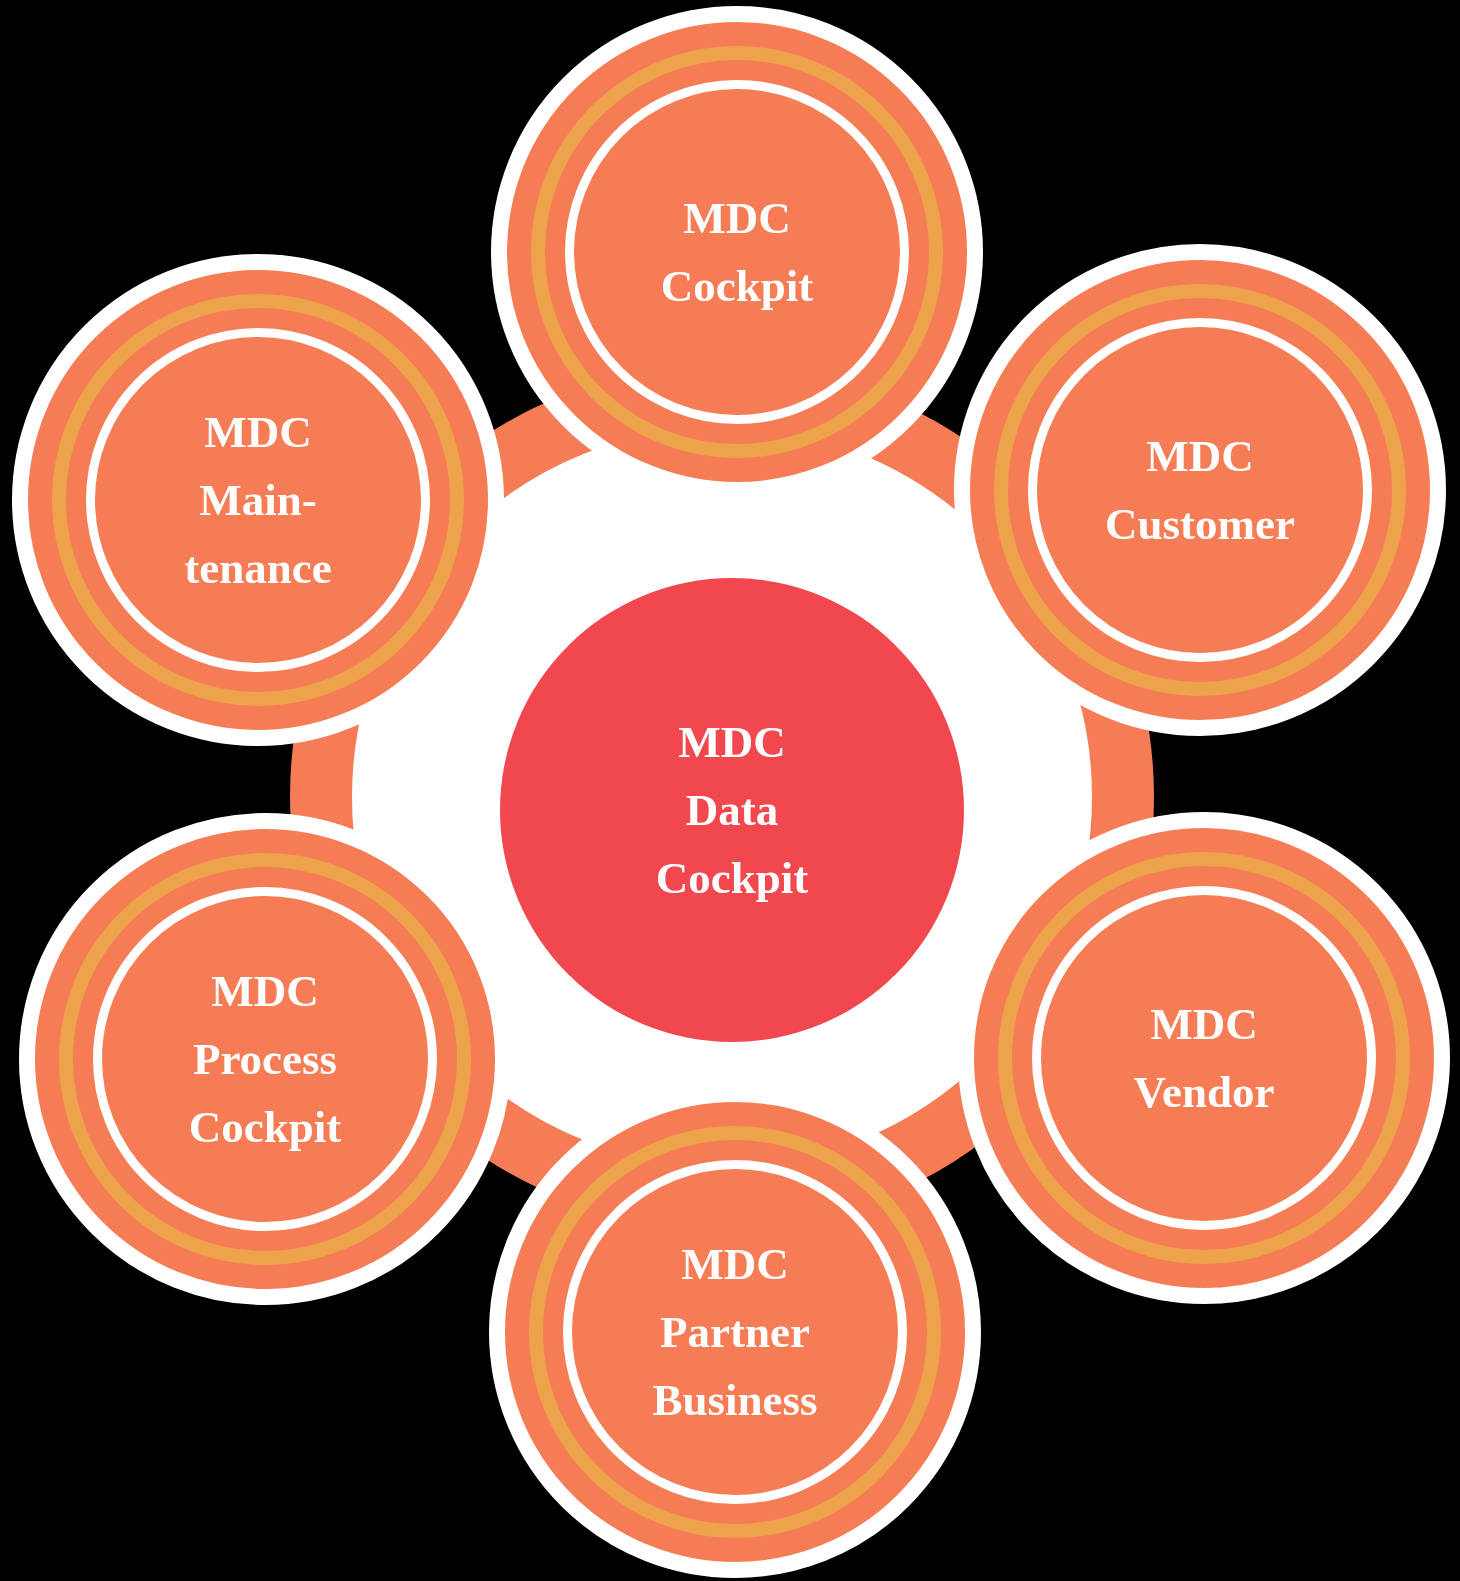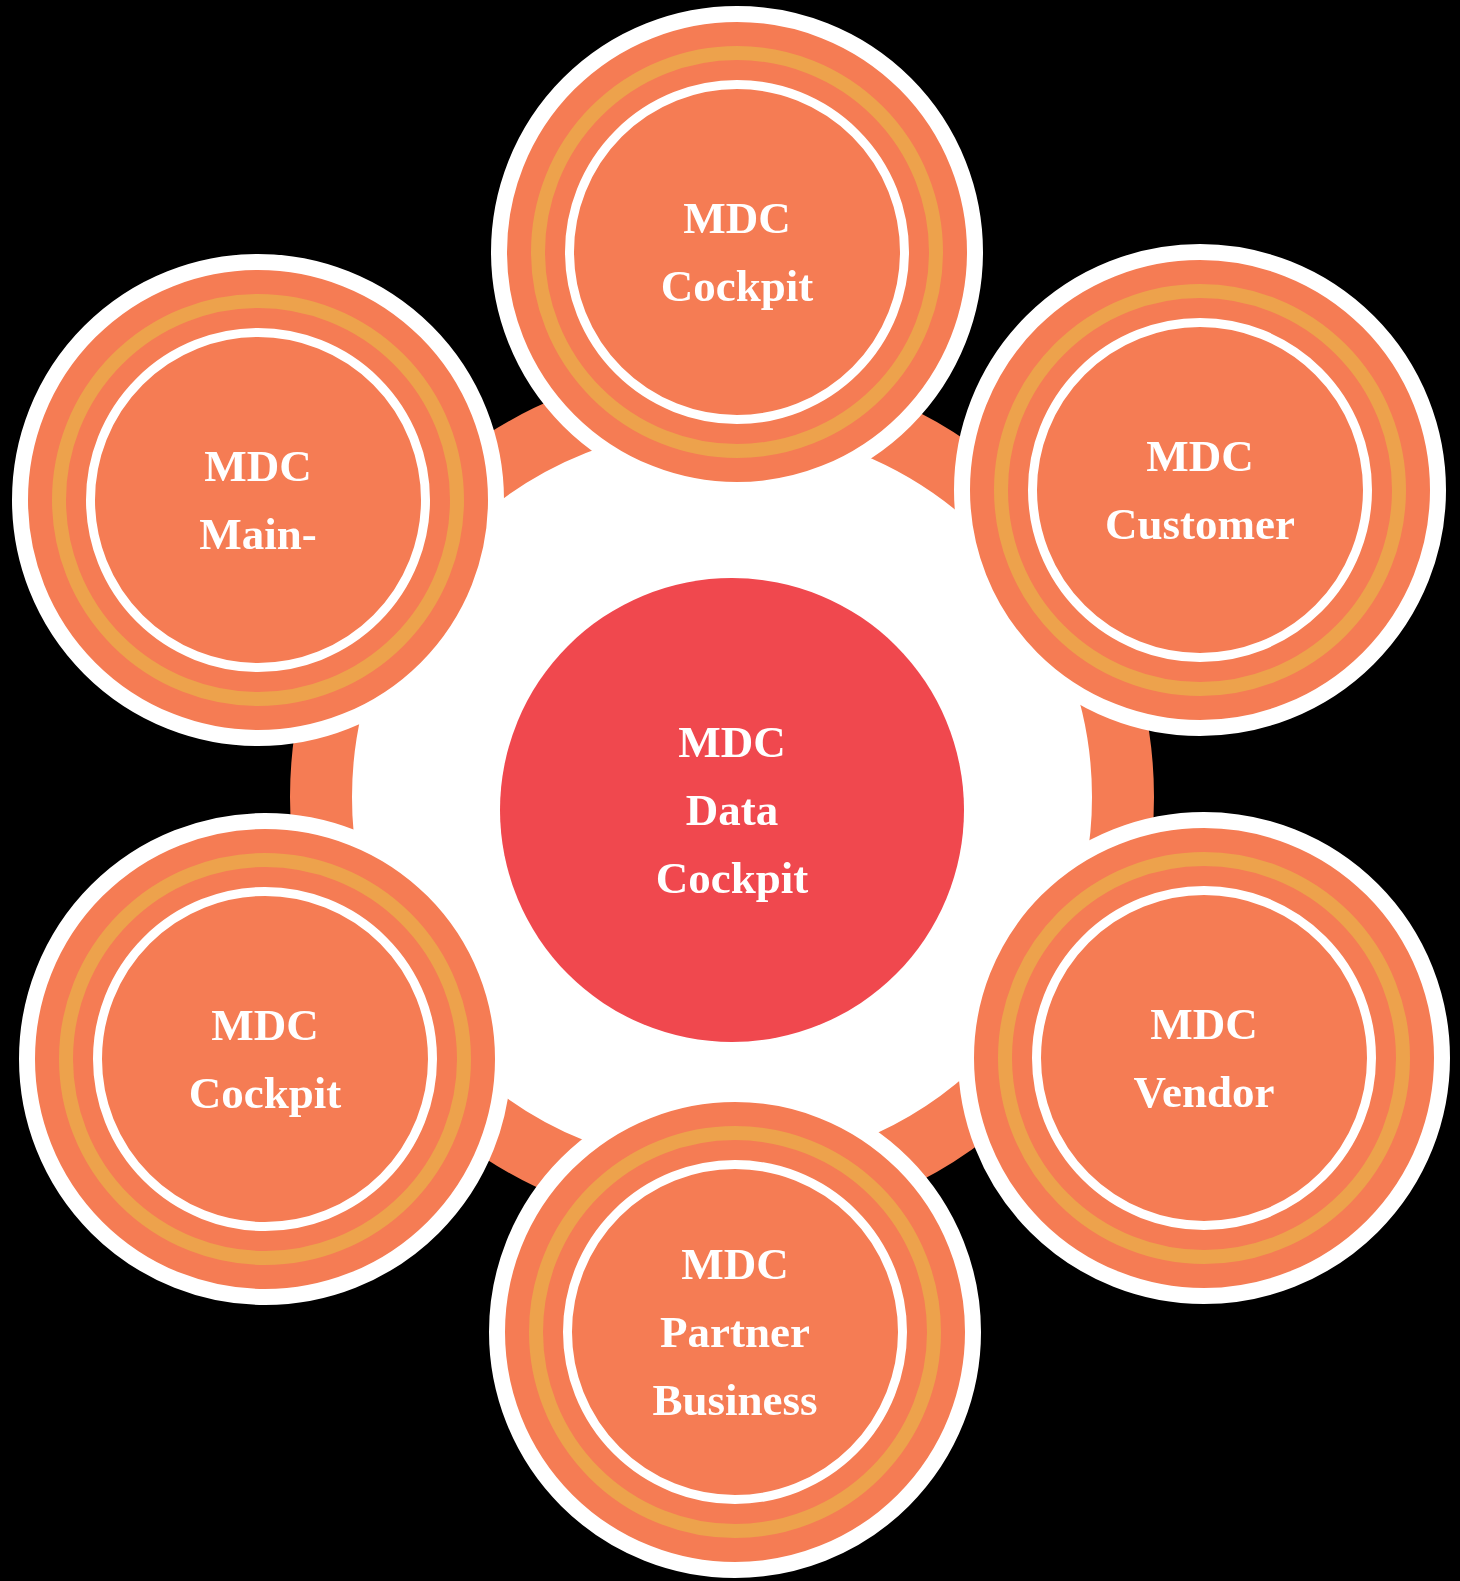--- a/index.html
+++ b/index.html
@@ -147,30 +147,32 @@
       <div>Partner</div>
       <div>Business</div>
     </div>
   </div>
 
   <div class="node node-process-cockpit">
     <div class="ring gold"></div>
     <div class="ring thin-white"></div>
     <div class="label">
       <div>MDC</div>
+      <div>Process</div>
       <div>Cockpit</div>
     </div>
   </div>
 
   <div class="node node-mass-data">
     <div class="ring gold"></div>
     <div class="ring thin-white"></div>
     <div class="label">
       <div>MDC</div>
       <div>Main-</div>
+      <div>tenance</div>
     </div>
   </div>
 
   <div class="hub">
     <div class="label">
       <div>MDC</div>
       <div>Data</div>
       <div>Cockpit</div>
     </div>
   </div>

